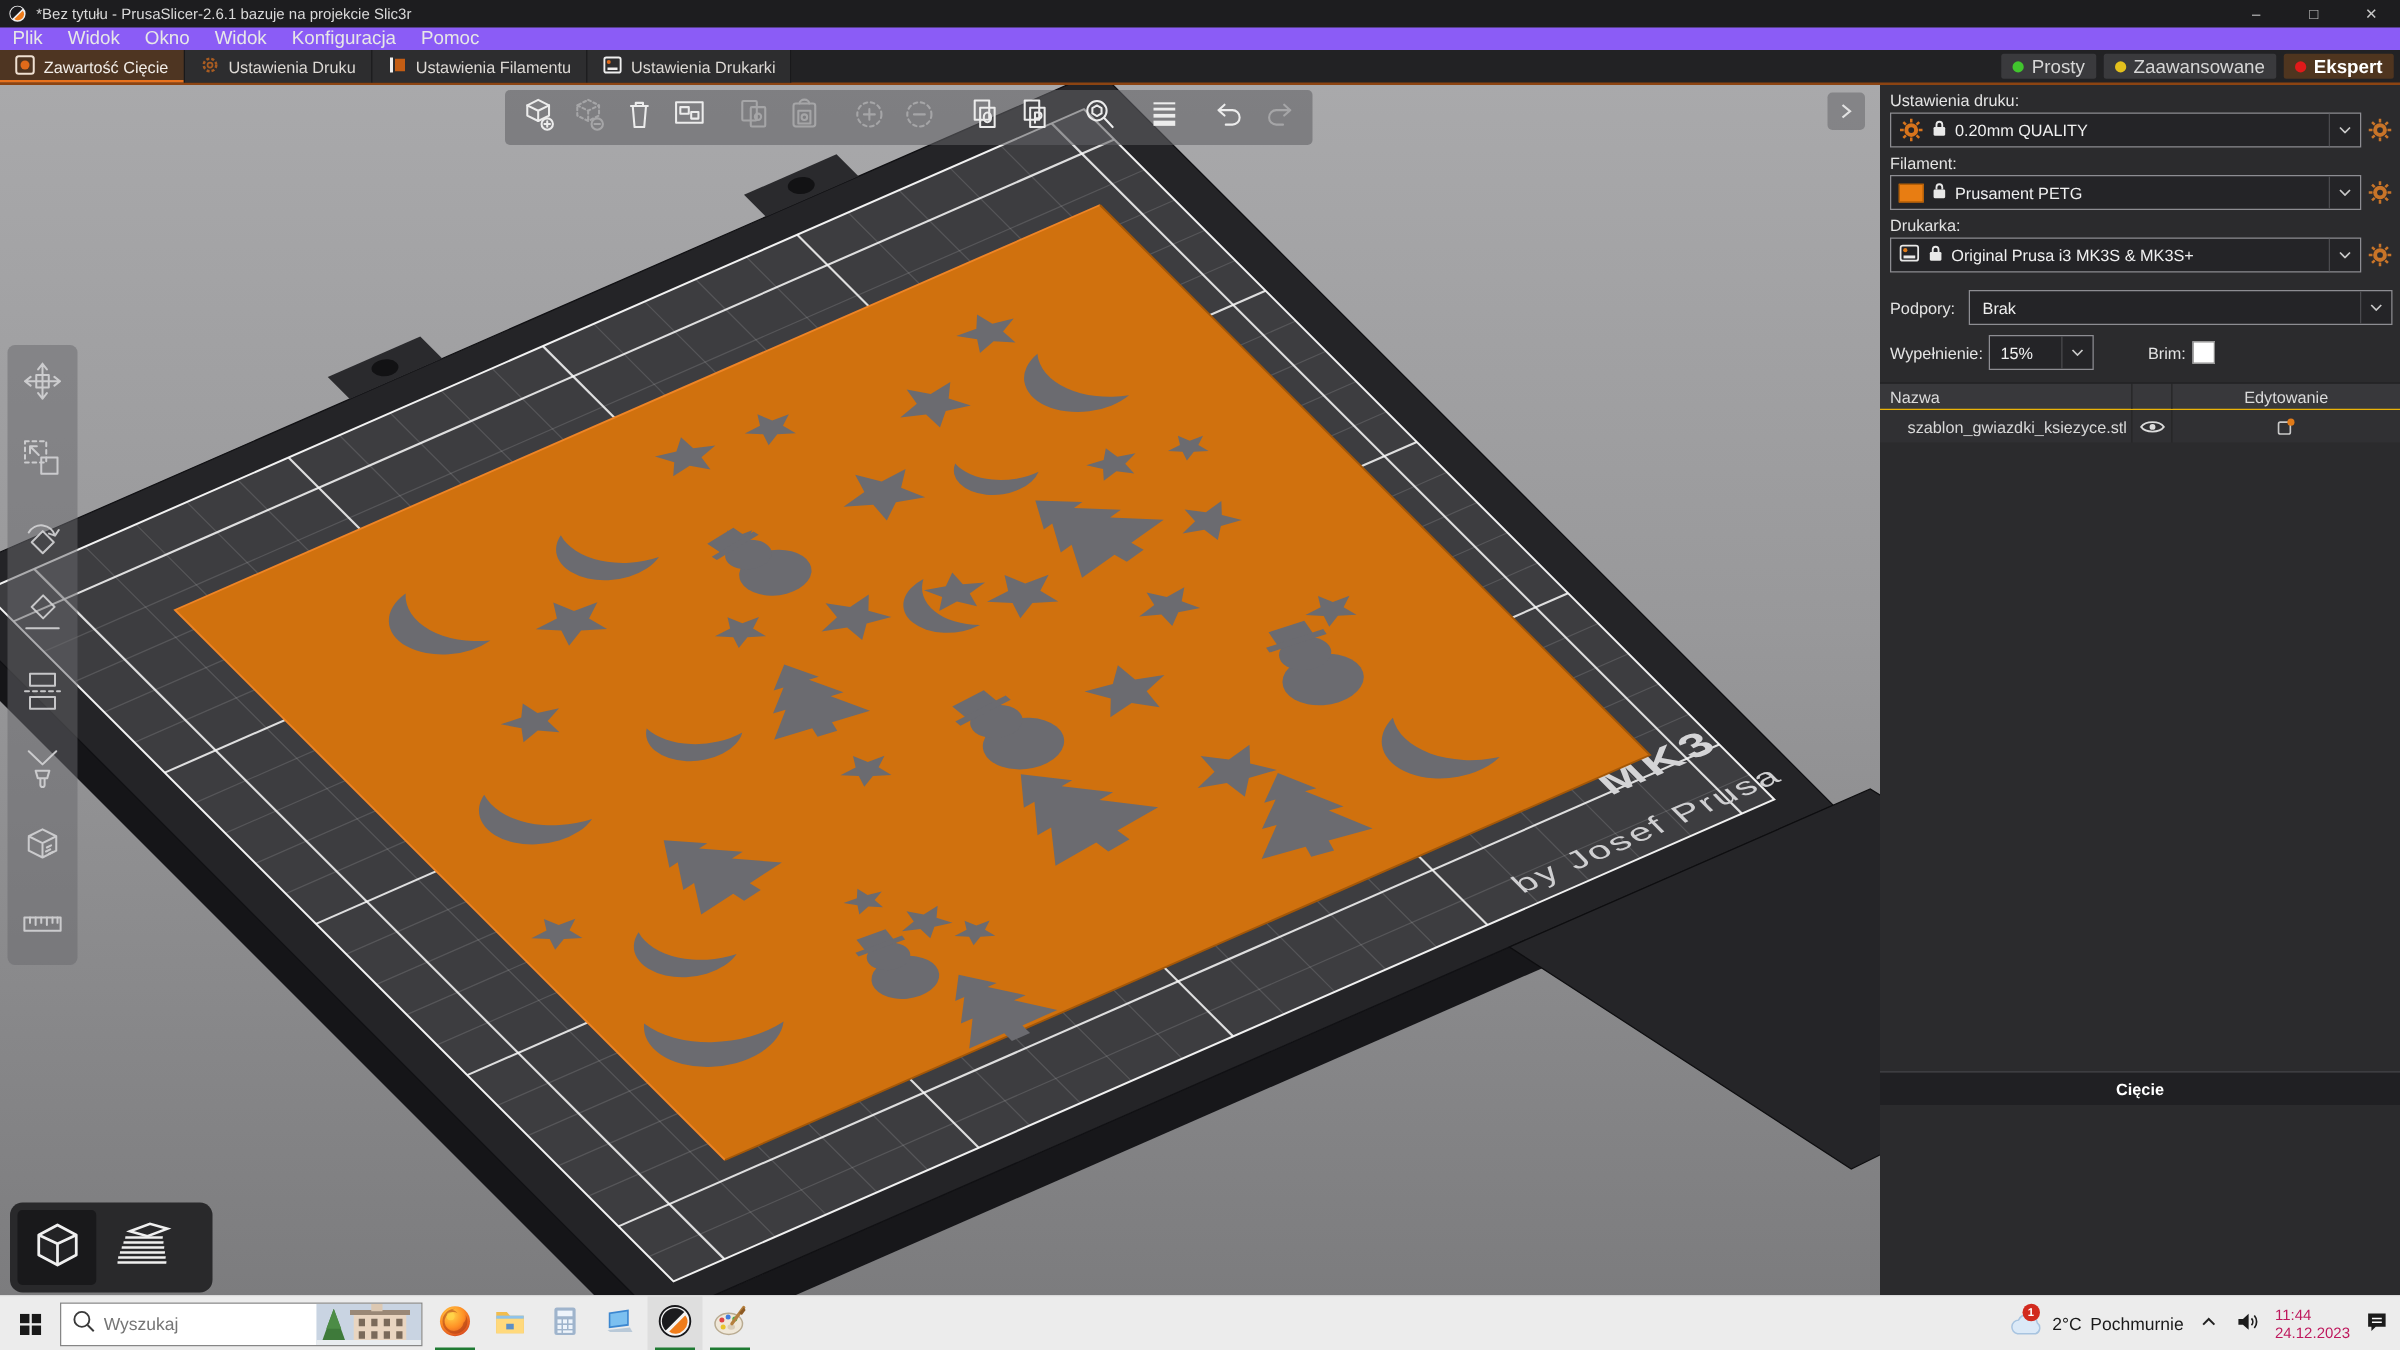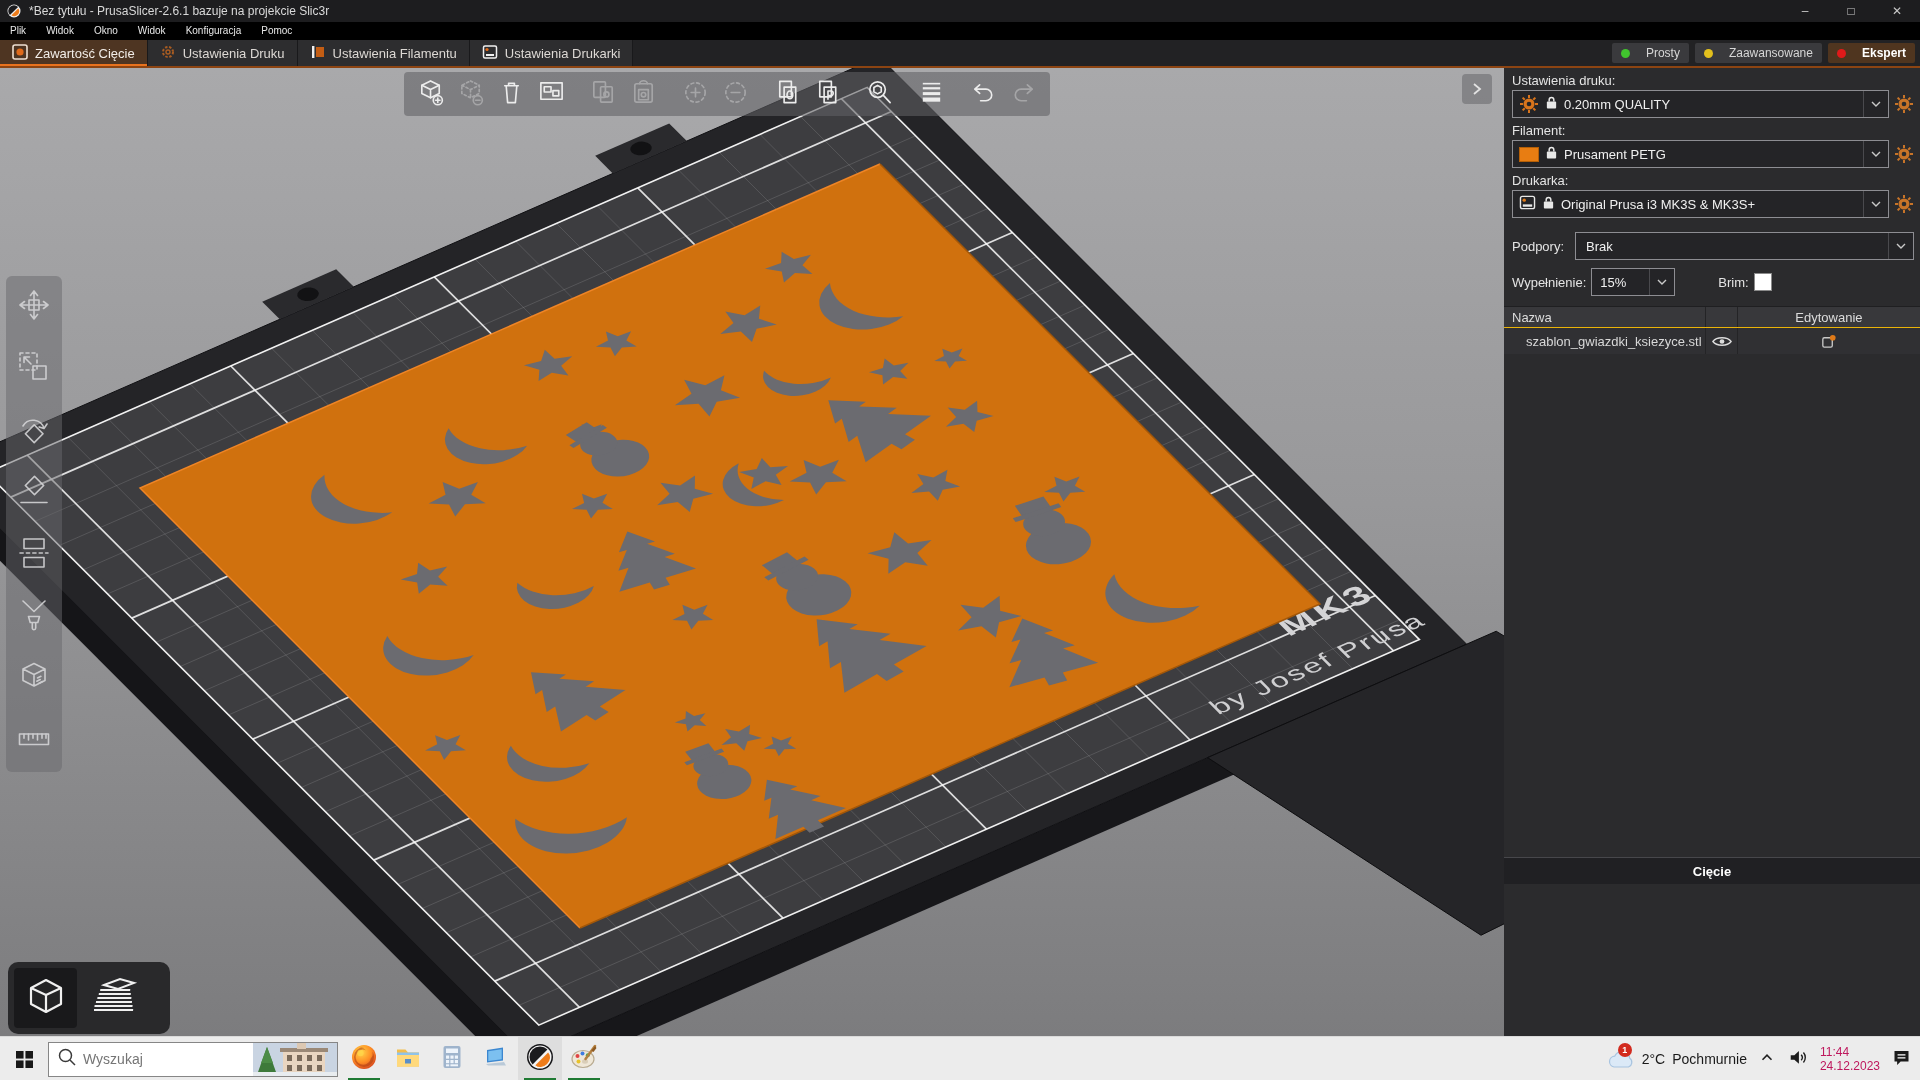--- a/index.html
+++ b/index.html
@@ -5,32 +5,32 @@
   html,body{margin:0;padding:0}
   body{width:1920px;height:1080px;overflow:hidden;position:relative;
        font-family:"Liberation Sans",sans-serif;background:#2b2b2d;-webkit-font-smoothing:antialiased}
   
   .titlebar{position:absolute;top:0;left:0;right:0;height:22px;background:#1d1d1f;
             display:flex;align-items:center;color:#d9d9d9;font-size:12px}
   .titlebar .logo{width:14px;height:14px;margin:0 8px 0 7px}
   .win-controls{margin-left:auto;display:flex;height:22px}
   .wc{width:46px;display:flex;align-items:center;justify-content:center;color:#c8c8c8;font-size:12px}
   
-  .menubar{position:absolute;top:22px;left:0;right:0;height:18px;background:#000000;
-           display:flex;align-items:center;font-size:10px;color:#e7e7e7}
+  .menubar{position:absolute;top:22px;left:0;right:0;height:18px;background:#8b5cf6;
+           display:flex;align-items:center;font-size:15px;color:#e7e7e7}
   .menu-item{padding:0 10px;height:18px;line-height:18px}
   
   .tabstrip{position:absolute;top:40px;left:0;right:0;height:26px;background:#222224;
             border-bottom:2px solid #8c4412;display:flex;align-items:stretch}
   .tab{display:flex;align-items:center;gap:7px;padding:0 12px;font-size:13px;color:#ddd9d5;
        background:#2d2d2f;border-right:1px solid #19191b;white-space:nowrap}
   .tab.active{background:#4e3522;box-shadow:inset 0 -2px 0 #e8721e;color:#f2ede8}
   .tab svg{width:16px;height:16px}
   .modes{margin-left:auto;display:flex;gap:6px;align-items:center;padding-right:5px}
-  .mode{display:flex;align-items:center;gap:16px;background:#3a3a3d;color:#d6d6d6;font-size:12px;
+  .mode{display:flex;align-items:center;gap:6px;background:#3a3a3d;color:#d6d6d6;font-size:15px;
         padding:0 9px;height:20px;border-radius:2px}
   .mode.active{background:#4f351f;color:#fff;font-weight:bold}
   .dot{width:9px;height:9px;border-radius:50%}
   
   .main{position:absolute;top:68px;left:0;width:1504px;height:968px;
         background:linear-gradient(180deg,#a9a9ab 0%,#98989a 45%,#7c7c7e 100%);overflow:hidden}
   #scene{position:absolute;left:0;top:0}
   .top-toolbar{position:absolute;left:404px;top:4px;height:44px;background:rgba(96,96,100,.58);
                border-radius:4px;display:flex;align-items:center;padding:0 7px}
   .tbtn{width:40px;height:40px;display:flex;align-items:center;justify-content:center}

